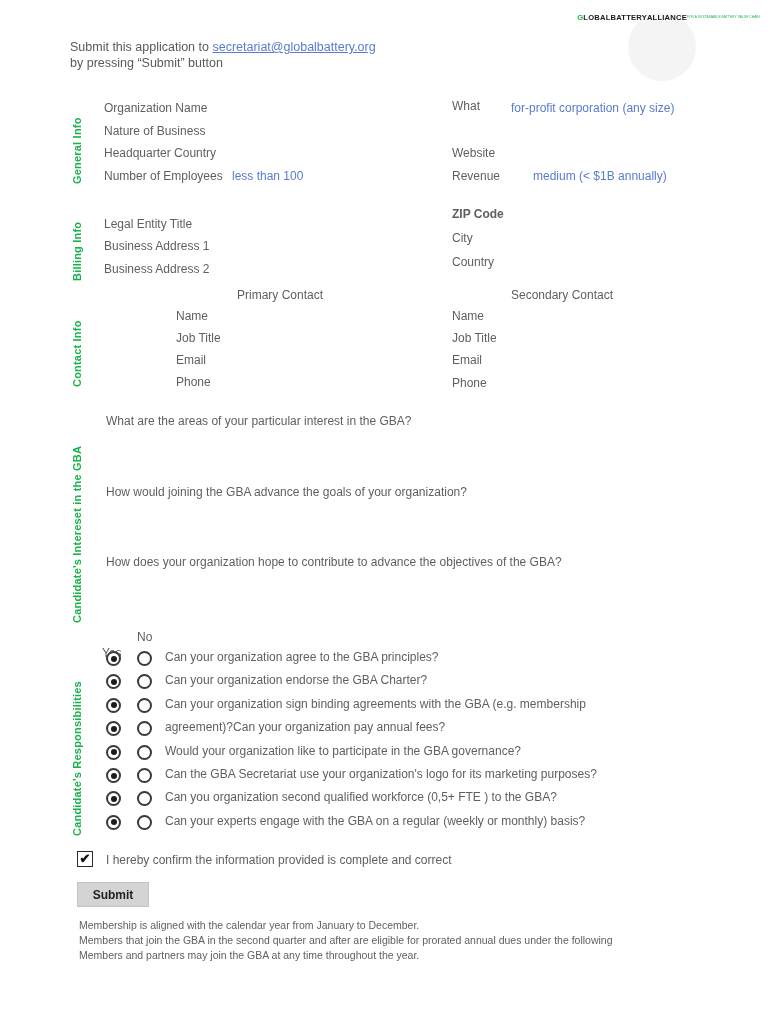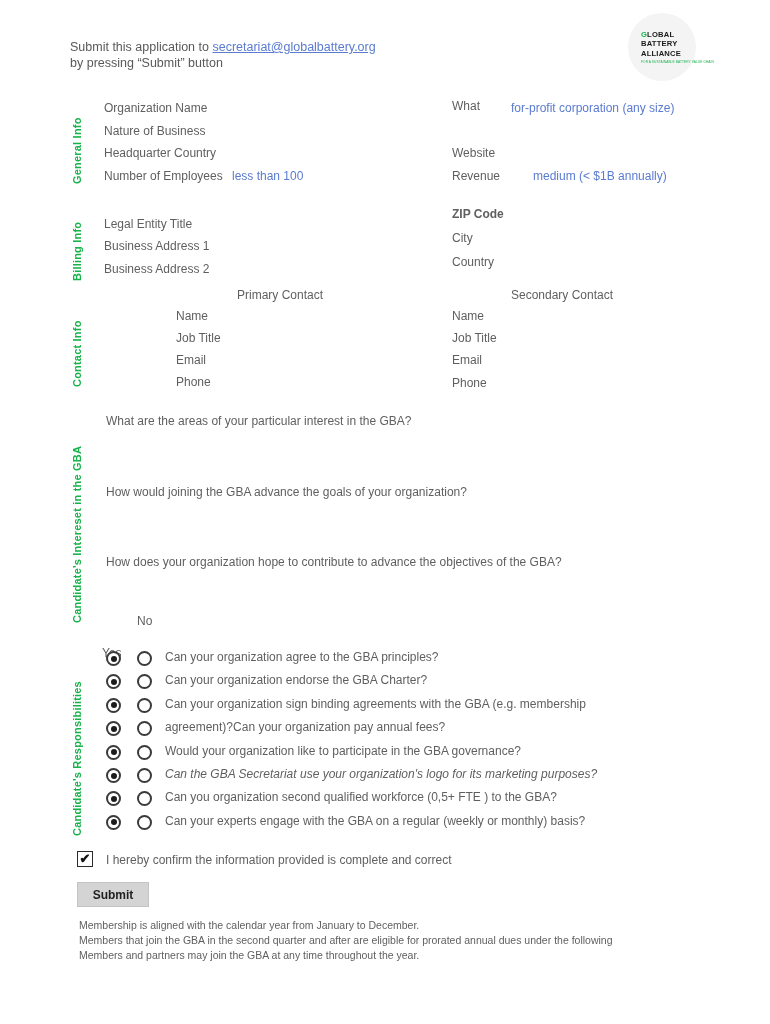--- a/index.html
+++ b/index.html
@@ -47,21 +47,21 @@
   }
 
   
   .logo {
     position: absolute;
     left: 628px; top: 13px;
     width: 68px; height: 68px;
     border-radius: 50%;
     background: #f4f4f4;
     display: flex;
-    flex-direction: column;
+    flex-direction: row;
     align-items: flex-start;
     justify-content: center;
     padding-left: 13px;
     box-sizing: border-box;
   }
   .logo-l1, .logo-l2, .logo-l3 {
     font-size: 7.6px;
     font-weight: bold;
     line-height: 9.5px;
     color: #1a1a1a;
@@ -239,41 +239,41 @@
   <div class="fld" style="left:452px; top:309px;">Name</div>
   <div class="fld" style="left:452px; top:331px;">Job Title</div>
   <div class="fld" style="left:452px; top:353px;">Email</div>
   <div class="fld" style="left:452px; top:376px;">Phone</div>
 
   <div class="qtext" style="left:106px; top:414px;">What are the areas of your particular interest in the GBA?</div>
   <div class="qtext" style="left:106px; top:485px;">How would joining the GBA advance the goals of your organization?</div>
   <div class="qtext" style="left:106px; top:555px;">How does your organization hope to contribute to advance the objectives of the GBA?</div>
 
   <div class="yesno-hdr" style="left:102px; top:632px;">Yes</div>
-  <div class="yesno-hdr" style="left:137px; top:600px;text-align:center;">No</div>
+  <div class="yesno-hdr" style="left:137px; top:616px;text-align:center;">No</div>
 
   <div id="resp-rows">
       <div class="radio on" style="left: 106px; top: 651px;"></div>
       <div class="radio" style="left: 137px; top: 651px;"></div>
       <div class="qtext" style="left: 165px; top: 650px;">Can your organization agree to the GBA principles?</div>
       <div class="radio on" style="left: 106px; top: 674.4px;"></div>
       <div class="radio" style="left: 137px; top: 674.4px;"></div>
       <div class="qtext" style="left: 165px; top: 673.4px;">Can your organization endorse the GBA Charter?</div>
       <div class="radio on" style="left: 106px; top: 697.8px;"></div>
       <div class="radio" style="left: 137px; top: 697.8px;"></div>
       <div class="qtext" style="left: 165px; top: 696.8px;">Can your organization sign binding agreements with the GBA (e.g. membership</div>
       <div class="radio on" style="left: 106px; top: 721.2px;"></div>
       <div class="radio" style="left: 137px; top: 721.2px;"></div>
       <div class="qtext" style="left: 165px; top: 720.2px;">agreement)?Can your organization pay annual fees?</div>
       <div class="radio on" style="left: 106px; top: 744.6px;"></div>
       <div class="radio" style="left: 137px; top: 744.6px;"></div>
       <div class="qtext" style="left: 165px; top: 743.6px;">Would your organization like to participate in the GBA governance?</div>
       <div class="radio on" style="left: 106px; top: 768px;"></div>
       <div class="radio" style="left: 137px; top: 768px;"></div>
-      <div class="qtext" style="left: 165px; top: 767px; font-style: italic;">Can the GBA Secretariat use your organization's logo for its marketing purposes?</div>
+      <div class="qtext" style="left: 165px; top: 767px;">Can the GBA Secretariat use your organization's logo for its marketing purposes?</div>
       <div class="radio on" style="left: 106px; top: 791.4px;"></div>
       <div class="radio" style="left: 137px; top: 791.4px;"></div>
       <div class="qtext" style="left: 165px; top: 790.4px;">Can you organization second qualified workforce (0,5+ FTE ) to the GBA?</div>
       <div class="radio on" style="left: 106px; top: 814.8px;"></div>
       <div class="radio" style="left: 137px; top: 814.8px;"></div>
       <div class="qtext" style="left: 165px; top: 813.8px;">Can your experts engage with the GBA on a regular (weekly or monthly) basis?</div>
     </div>
 
   <div class="checkbox">✔</div>
   <div class="chk-label">I hereby confirm the information provided is complete and correct</div>

